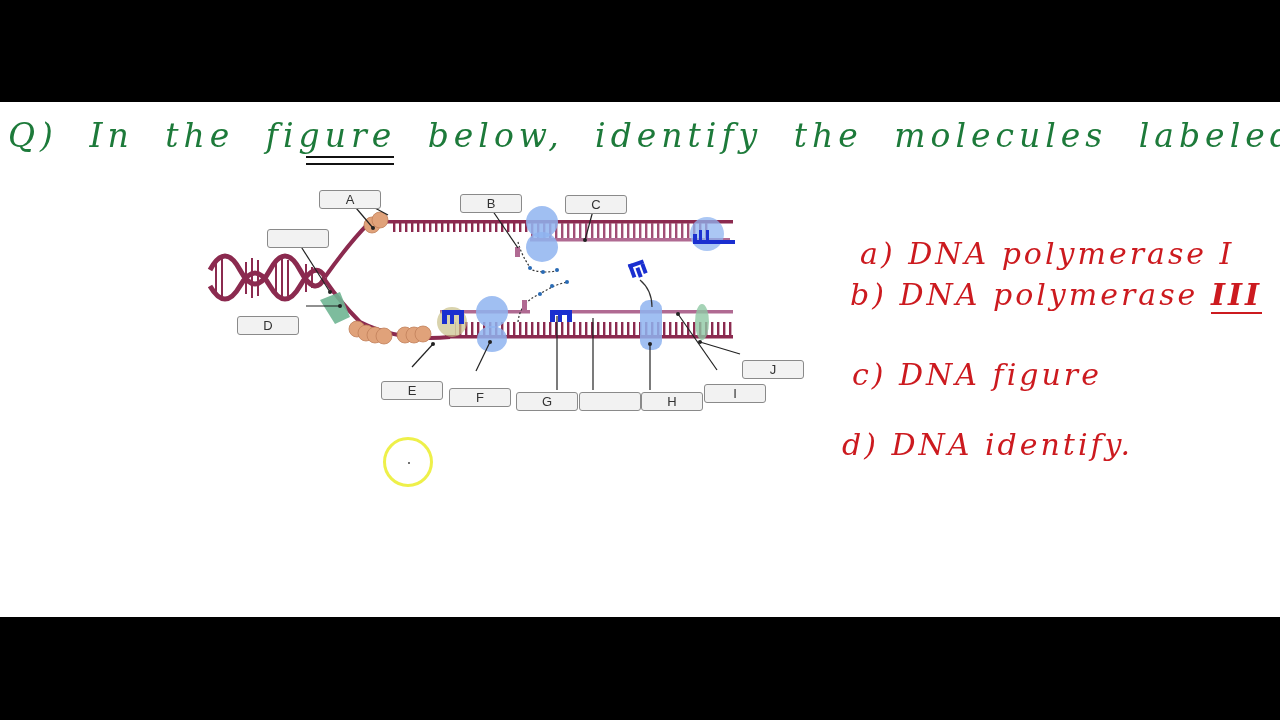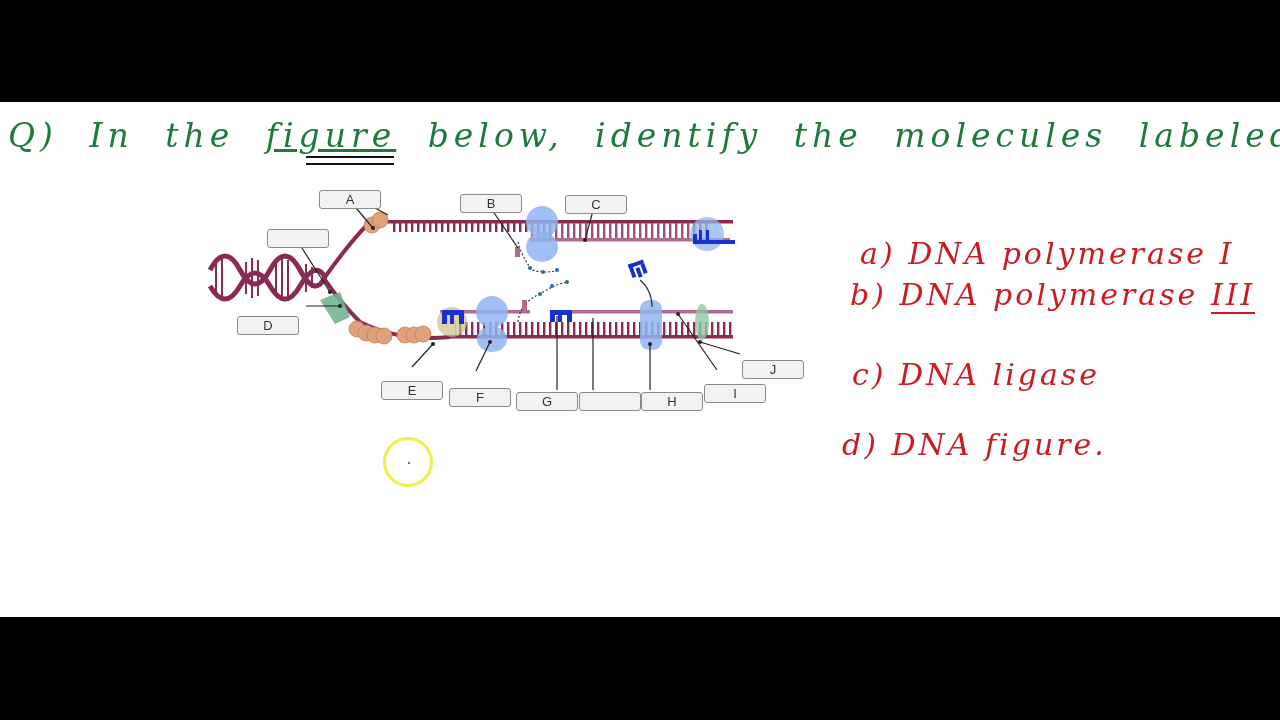--- a/index.html
+++ b/index.html
@@ -1,25 +1,25 @@
 <!DOCTYPE html>
 <html><head>
   <meta charset="utf-8">
   <style>
     html, body { margin: 0; padding: 0; }
     body { width: 1280px; height: 720px; background: #000; position: relative; overflow: hidden; font-family: "Liberation Sans", sans-serif; }
     .bar-top { position: absolute; left: 0; top: 0; width: 1280px; height: 102px; background: #000; }
     .bar-bottom { position: absolute; left: 0; top: 617px; width: 1280px; height: 103px; background: #000; }
     .canvas { position: absolute; left: 0; top: 102px; width: 1280px; height: 515px; background: #fff; }
     .question { position: absolute; left: 8px; top: 14px; font-family: "DejaVu Serif", serif; font-style: italic; font-size: 33px; color: #1d7a3a; letter-spacing: 5px; word-spacing: 16px; white-space: nowrap; }
-    .question .underline-word { position: relative; text-decoration: underline; }
+    .question .underline-word { position: relative; }
     .question .underline-word::after { content: ""; position: absolute; left: 40px; right: 2px; bottom: -10px; height: 5px; border-top: 2px solid #111; border-bottom: 2px solid #111; }
     .options { position: absolute; left: 840px; top: 100px; font-family: "DejaVu Serif", serif; font-style: italic; color: #cc1a1f; font-size: 30px; letter-spacing: 3px; }
     .option { position: absolute; white-space: nowrap; }
-    .option .suffix-ul { border-bottom: 2px solid #cc1a1f; }
+    .option .suffix-ul { border-bottom: 2px solid #cc1a1f; font-weight: bold; }
     .diagram { position: absolute; left: 200px; top: 80px; width: 620px; height: 240px; }
     .label-box { position: absolute; height: 19px; background: #f2f2f2; border: 1px solid #8a8a8a; border-radius: 3px; box-sizing: border-box; font-size: 13px; color: #333; text-align: center; line-height: 17px; }
     .cursor { position: absolute; left: 383px; top: 335px; width: 50px; height: 50px; border: 3px solid #eef04a; border-radius: 50%; box-sizing: border-box; }
     .cursor .dot { position: absolute; left: 22px; top: 22px; width: 2px; height: 2px; background: #444; border-radius: 50%; }
   </style>
 </head>
 <body>
 
 <div class="bar-top"></div>
 
@@ -186,25 +186,25 @@
       <span>DNA polymerase</span>
       <span>I</span>
     </div>
     <div class="option" style="left:10px; top:75px;">
       <span>b)</span>
       <span>DNA polymerase</span>
       <span class="suffix-ul">III</span>
     </div>
     <div class="option" style="left:12px; top:155px;">
       <span>c)</span>
-      <span>DNA ligase</span>
+      <span>DNA figure</span>
     </div>
     <div class="option" style="left:2px; top:225px;">
       <span>d)</span>
-      <span>DNA figure.</span>
+      <span>DNA identify.</span>
     </div>
   </div>
 
   <div class="cursor">
     <div class="dot"></div>
   </div>
 </div>
 
 <div class="bar-bottom"></div>
 

